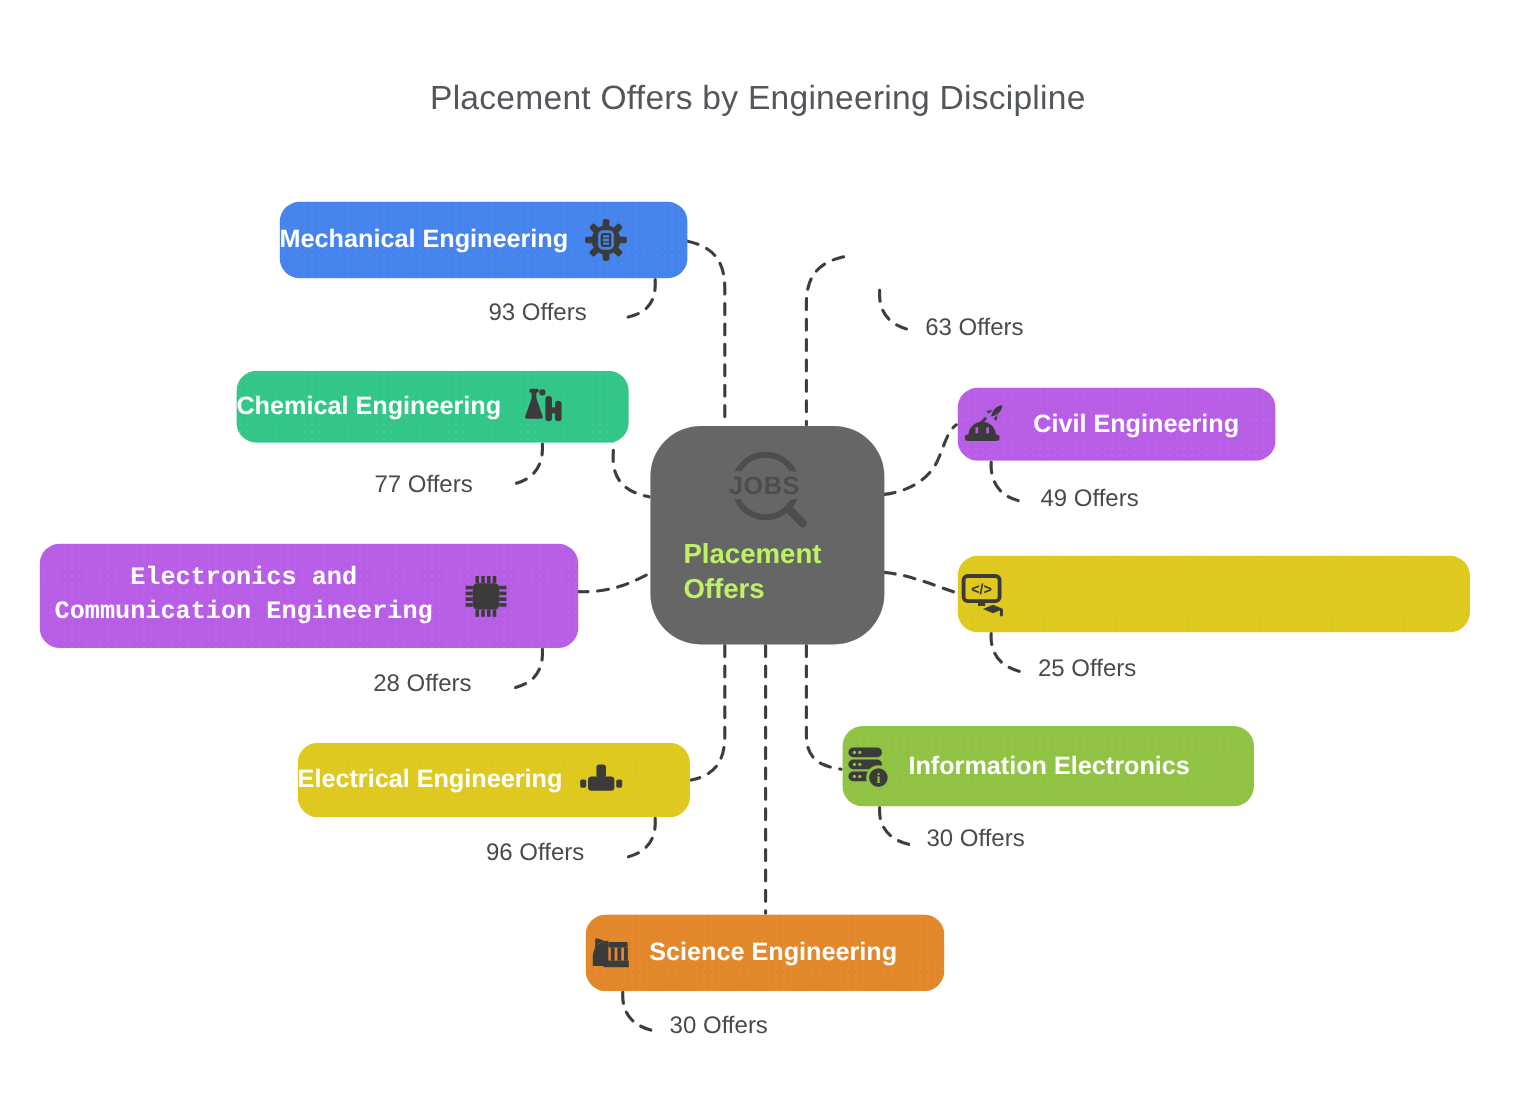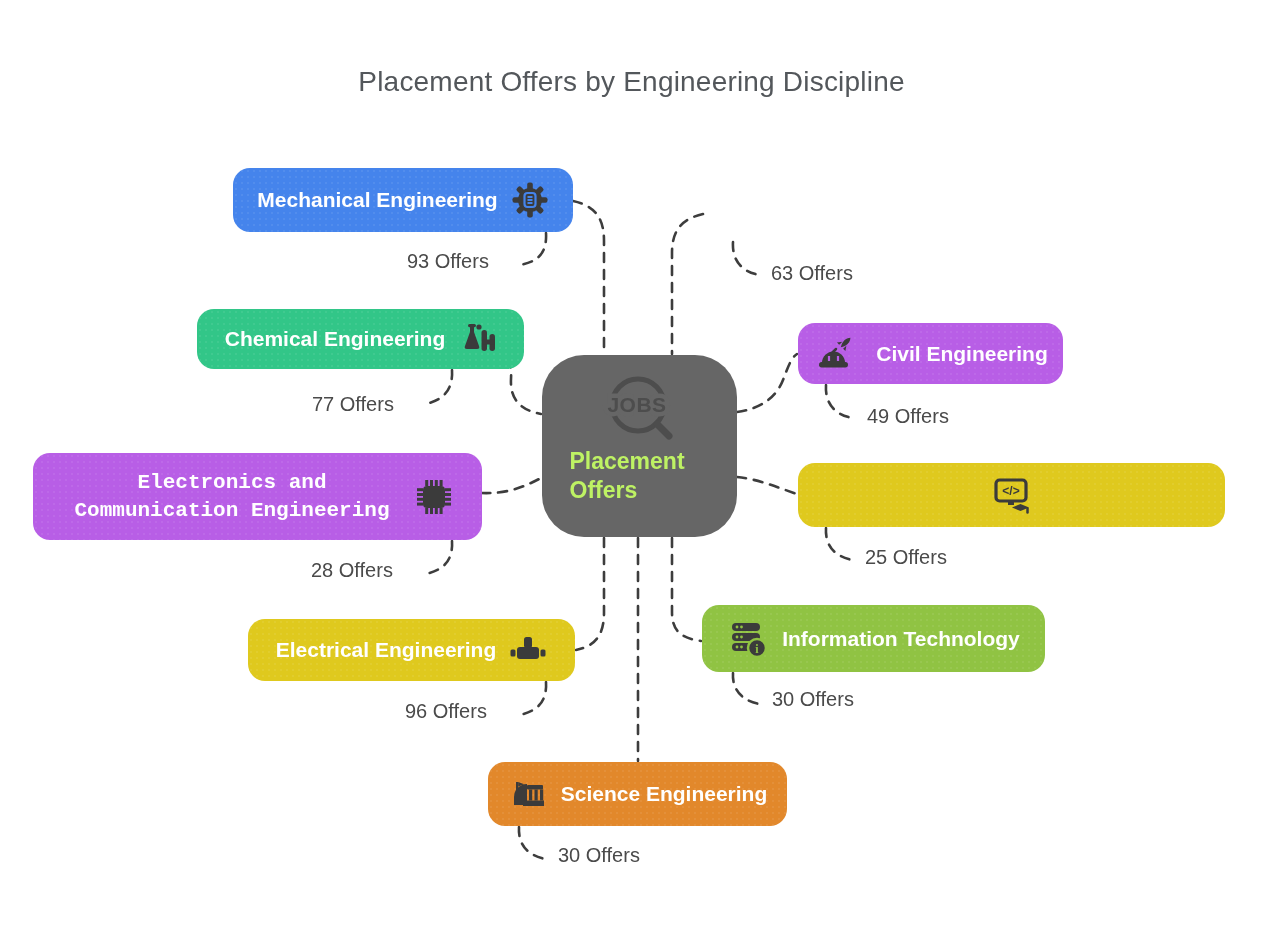--- a/index.html
+++ b/index.html
@@ -7,21 +7,21 @@
     position:relative;width:1263px;height:933px;background:#ffffff;overflow:hidden;
     font-family:"Liberation Sans",sans-serif;
   }
   .title{
     position:absolute;left:0;right:0;top:66px;text-align:center;
     font-size:28px;color:#53575b;letter-spacing:.2px;
   }
   svg.wires{position:absolute;left:0;top:0;width:1263px;height:933px;}
   .wires path{stroke:#3d3d3d;stroke-width:2.6;fill:none;stroke-dasharray:9 8;stroke-linecap:round;}
   .pill{
-    position:absolute;display:flex;align-items:center;justify-content:center;
+    position:absolute;display:flex;align-items:center;
     gap:13px;border-radius:17px;color:#ffffff;font-size:21px;font-weight:600;
     text-align:center;line-height:1.32;white-space:nowrap;
     background-image:radial-gradient(rgba(255,255,255,.07) 1px, transparent 1px);
     background-size:6px 6px;
   }
   .pill .ic{flex:0 0 auto;display:block;}
   .offers{position:absolute;font-size:20px;color:#4a4a4a;white-space:nowrap;}
   
   #p-mech   {left:233px;top:168px;width:340px;height:64px;}
   #p-metal  {left:703px;top:178px;width:372px;height:63px;}
@@ -218,21 +218,21 @@
         <circle cx="10" cy="8" r="1.4"></circle>
           <circle cx="14.5" cy="8" r="1.4"></circle>
         <circle cx="10" cy="18" r="1.4"></circle>
           <circle cx="14.5" cy="18" r="1.4"></circle>
         <circle cx="10" cy="28" r="1.4"></circle>
           <circle cx="14.5" cy="28" r="1.4"></circle>
       </g>
       <circle cx="30" cy="29" r="9" fill="#3b3b3b" stroke-width="2.5" stroke="#90c343"></circle>
       <text x="30" y="33.5" text-anchor="middle" font-size="12" font-weight="bold" font-family="Liberation Serif, serif" fill="#90c343">i</text>
     </svg>
-    <span class="pill-label">Information Technology</span>
+    <span class="pill-label">Information Electronics</span>
   </div>
   <div class="offers" id="o-it">30 Offers</div>
 
   <div class="pill" id="p-mining" style="background-color: rgb(226, 136, 43);">
     <svg class="ic" width="40" height="38" viewBox="0 0 40 38">
       <g fill="#3b3b3b">
         <path d="M6 30 V22 A13 13 0 0 1 19 9 V30 Z"></path>
         <rect x="8" y="7" width="2.2" height="8"></rect>
         <path d="M10.2 7 l6 2.2 -6 2.2 z"></path>
         <rect x="19" y="10" width="16" height="4.5" rx="1"></rect>

